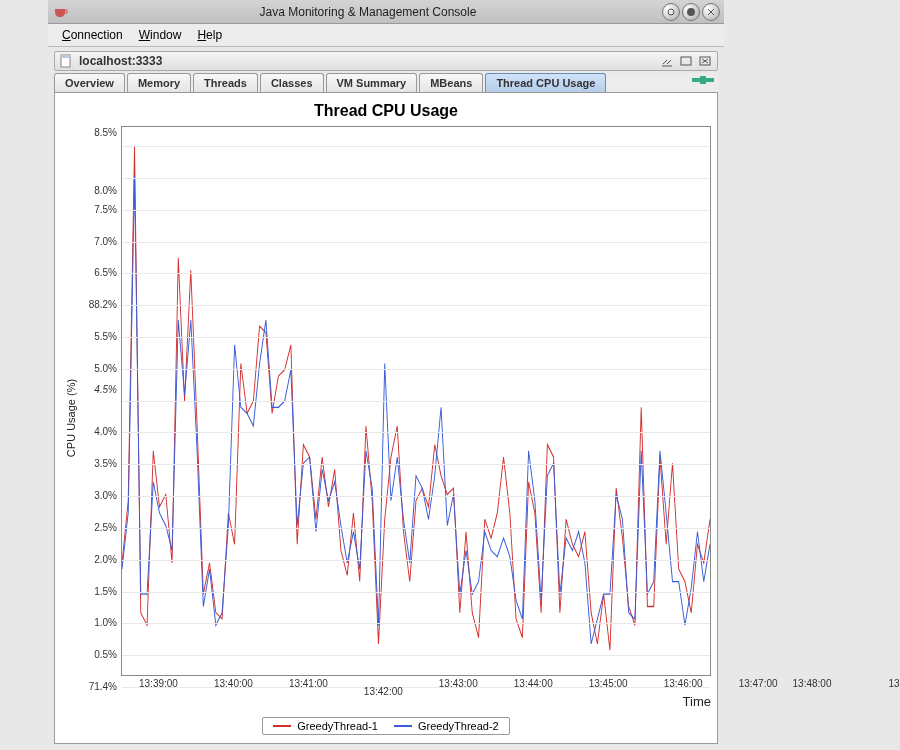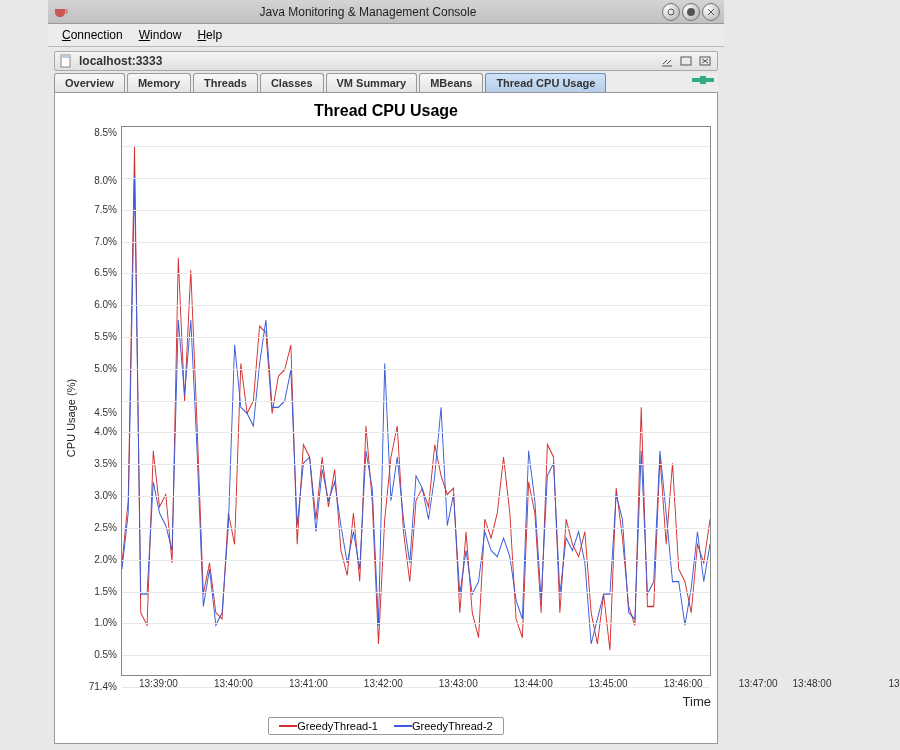--- a/index.html
+++ b/index.html
@@ -83,21 +83,21 @@
 .xtick { position: absolute; top: 2px; font-size: 10px; color: #333; transform: translateX(-50%); white-space: nowrap; }
 .xlabel { text-align: right; font-size: 13px; padding-top: 2px; color: #222; }
 .legend {
   margin: 8px auto 2px auto;
   border: 1px solid #999; border-radius: 2px;
   padding: 2px 10px;
   display: inline-flex; gap: 16px;
   align-items: center;
   font-size: 11px;
 }
-.legend .row { display: flex; align-items: center; }
+.legend .row { display: flex; align-items: center; gap: 6px; }
 .legend .sw { width: 18px; height: 2px; }
 .legend-wrap { text-align: center; }
 </style>
 </head>
 <body>
 
 <div class="window">
 
   <div class="titlebar">
     <svg class="coffee" viewBox="0 0 16 16">
@@ -184,28 +184,28 @@
       <div class="ytick-col" id="yticks">
           <div class="ytick" style="top: 560px;">71.4%</div>
           <div class="ytick" style="top: 528.182px;">0.5%</div>
           <div class="ytick" style="top: 496.364px;">1.0%</div>
           <div class="ytick" style="top: 464.545px; text-align: right;">1.5%</div>
           <div class="ytick" style="top: 432.727px;">2.0%</div>
           <div class="ytick" style="top: 400.909px;">2.5%</div>
           <div class="ytick" style="top: 369.091px;">3.0%</div>
           <div class="ytick" style="top: 337.273px;">3.5%</div>
           <div class="ytick" style="top: 305.455px;">4.0%</div>
-          <div class="ytick" style="top: 286px;">4.5%</div>
+          <div class="ytick" style="top: 263px; font-style: italic;">4.5%</div>
           <div class="ytick" style="top: 241.818px;">5.0%</div>
           <div class="ytick" style="top: 210px;">5.5%</div>
-          <div class="ytick" style="top: 178.182px;">6.0%</div>
+          <div class="ytick" style="top: 178.182px;">88.2%</div>
           <div class="ytick" style="top: 146.364px;">6.5%</div>
           <div class="ytick" style="top: 114.545px;">7.0%</div>
           <div class="ytick" style="top: 82.7273px;">7.5%</div>
-          <div class="ytick" style="top: 54px;">8.0%</div>
+          <div class="ytick" style="top: 64px;">8.0%</div>
           <div class="ytick" style="top: 6px;">8.5%</div>
         </div>
       <div class="plot-wrap">
         <div class="plot" id="plot">
           <svg class="lines" id="svg-lines" preserveAspectRatio="none" viewBox="0 0 812 560">
               <polyline points="0.0,445.5 8.6,381.8 17.3,19.1 25.9,496.4 34.6,509.1 43.2,330.9 51.8,388.2 60.5,375.5 69.1,445.5 77.7,133.6 86.4,280.0 95.0,146.4 103.7,305.5 112.3,477.3 120.9,445.5 129.6,496.4 138.2,502.7 146.9,394.5 155.5,426.4 164.1,241.8 172.8,292.7 181.4,280.0 190.0,203.6 198.7,210.0 207.3,292.7 216.0,254.5 224.6,248.2 233.2,222.7 241.9,426.4 250.5,324.5 259.1,337.3 267.8,400.9 276.4,337.3 285.1,388.2 293.7,350.0 302.3,432.7 311.0,458.2 319.6,394.5 328.3,464.5 336.9,305.5 345.5,381.8 354.2,528.2 362.8,400.9 371.4,337.3 380.1,305.5 388.7,413.6 397.4,464.5 406.0,381.8 414.6,369.1 423.3,388.2 431.9,324.5 440.6,356.4 449.2,375.5 457.8,369.1 466.5,496.4 475.1,413.6 483.7,496.4 492.4,521.8 501.0,400.9 509.7,420.0 518.3,394.5 526.9,337.3 535.6,394.5 544.2,502.7 552.9,521.8 561.5,362.7 570.1,394.5 578.8,496.4 587.4,324.5 596.0,337.3 604.7,496.4 613.3,400.9 622.0,426.4 630.6,439.1 639.2,413.6 647.9,496.4 656.5,528.2 665.1,477.3 673.8,534.5 682.4,369.1 691.1,420.0 699.7,490.0 708.3,509.1 717.0,286.4 725.6,490.0 734.3,490.0 742.9,337.3 751.5,426.4 760.2,343.6 768.8,451.8 777.4,464.5 786.1,496.4 794.7,426.4 803.4,445.5 812.0,400.9" fill="none" stroke="#d43030" stroke-width="1.3"></polyline>
               <polyline points="0.0,451.8 8.6,394.5 17.3,50.9 25.9,477.3 34.6,477.3 43.2,362.7 51.8,394.5 60.5,407.3 69.1,432.7 77.7,197.3 86.4,273.6 95.0,197.3 103.7,330.9 112.3,490.0 120.9,451.8 129.6,509.1 138.2,496.4 146.9,407.3 155.5,222.7 164.1,286.4 172.8,292.7 181.4,305.5 190.0,241.8 198.7,197.3 207.3,286.4 216.0,286.4 224.6,280.0 233.2,248.2 241.9,407.3 250.5,343.6 259.1,337.3 267.8,413.6 276.4,350.0 285.1,381.8 293.7,362.7 302.3,407.3 311.0,445.5 319.6,413.6 328.3,451.8 336.9,330.9 345.5,369.1 354.2,509.1 362.8,241.8 371.4,381.8 380.1,337.3 388.7,400.9 397.4,445.5 406.0,356.4 414.6,369.1 423.3,400.9 431.9,356.4 440.6,286.4 449.2,407.3 457.8,375.5 466.5,477.3 475.1,432.7 483.7,477.3 492.4,464.5 501.0,413.6 509.7,432.7 518.3,439.1 526.9,420.0 535.6,439.1 544.2,483.6 552.9,502.7 561.5,330.9 570.1,381.8 578.8,483.6 587.4,356.4 596.0,343.6 604.7,477.3 613.3,420.0 622.0,432.7 630.6,413.6 639.2,445.5 647.9,528.2 656.5,502.7 665.1,477.3 673.8,477.3 682.4,375.5 691.1,400.9 699.7,496.4 708.3,502.7 717.0,330.9 725.6,477.3 734.3,464.5 742.9,330.9 751.5,394.5 760.2,464.5 768.8,464.5 777.4,509.1 786.1,470.9 794.7,413.6 803.4,464.5 812.0,426.4" fill="none" stroke="#3a5cd8" stroke-width="1.3"></polyline>
             </svg>
         <div class="grid-h" style="top: 560px;"></div>
             <div class="grid-h" style="top: 528.182px;"></div>
@@ -223,21 +223,21 @@
             <div class="grid-h" style="top: 146.364px;"></div>
             <div class="grid-h" style="top: 114.545px;"></div>
             <div class="grid-h" style="top: 82.7273px;"></div>
             <div class="grid-h" style="top: 50.9091px;"></div>
             <div class="grid-h" style="top: 19.0909px;"></div>
           </div>
         <div class="xtick-row" id="xticks">
             <div class="xtick" style="left: 37.4769px;">13:39:00</div>
             <div class="xtick" style="left: 112.431px;">13:40:00</div>
             <div class="xtick" style="left: 187.385px;">13:41:00</div>
-            <div class="xtick" style="left: 262.338px;">13:42:00</div>
+            <div class="xtick" style="left: 262.338px; margin-top: 8px;">13:42:00</div>
             <div class="xtick" style="left: 337.292px;">13:43:00</div>
             <div class="xtick" style="left: 412.246px;">13:44:00</div>
             <div class="xtick" style="left: 487.2px;">13:45:00</div>
             <div class="xtick" style="left: 562.154px;">13:46:00</div>
             <div class="xtick" style="left: 637.108px;">13:47:00</div>
             <div class="xtick" style="left: 691px;">13:48:00</div>
             <div class="xtick" style="left: 787.015px;">13:49:00</div>
           </div>
         <div class="xlabel">Time</div>
       </div>

